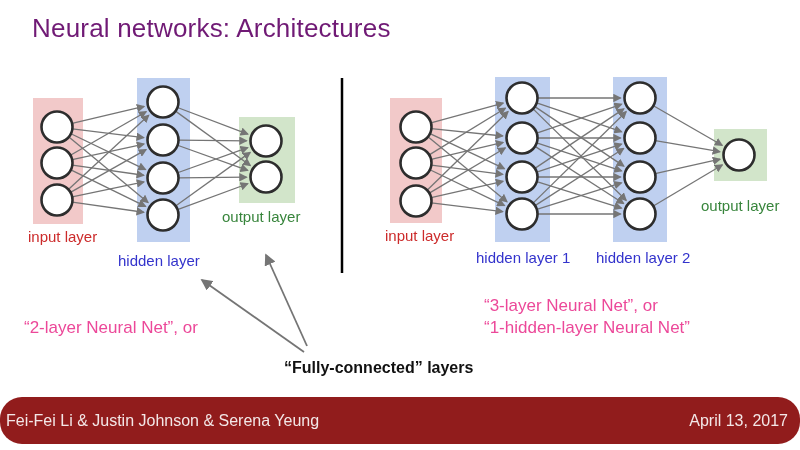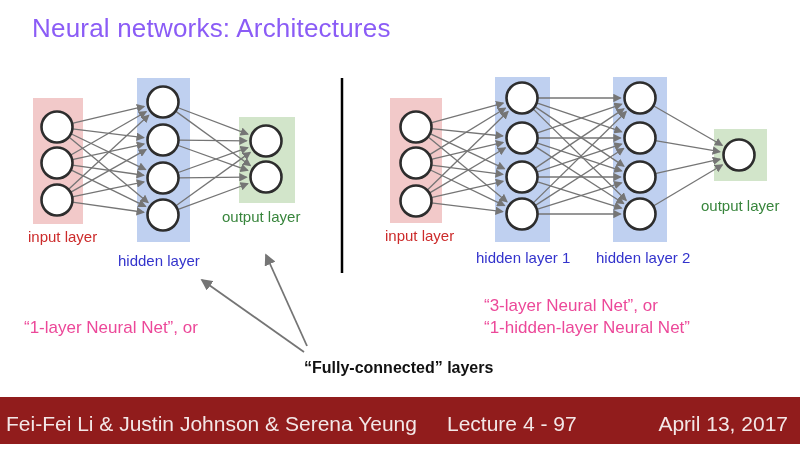--- a/index.html
+++ b/index.html
@@ -1,34 +1,35 @@
 <!DOCTYPE html>
 <html><head>
 <meta charset="utf-8">
 <style>
   html,body{margin:0;padding:0;background:#e8e8e8;}
   .slide{
     position:relative;width:800px;height:450px;background:#ffffff;
     font-family:"Liberation Sans","DejaVu Sans",sans-serif;overflow:hidden;
   }
   .title{
-    position:absolute;left:32px;top:13px;font-size:26px;color:#8b5cf6;
+    position:absolute;left:32px;top:13px;font-size:26px;color:#701a75;
     letter-spacing:0.2px;white-space:nowrap;
   }
   .note{
     position:absolute;font-size:17px;line-height:22px;color:#ec4899;white-space:nowrap;
   }
   #left-note{left:24px;top:317px;}
   #right-note{left:484px;top:295px;}
-  #fc-label{position:absolute;left:284px;top:359px;font-size:16px;font-weight:bold;color:#111;white-space:nowrap;margin-left:20px;}
+  #fc-label{position:absolute;left:284px;top:359px;font-size:16px;font-weight:bold;color:#111;white-space:nowrap;}
   svg{position:absolute;left:0;top:0;}
   svg text{font-family:"Liberation Sans","DejaVu Sans",sans-serif;}
   .footer{
     position:absolute;left:0;top:397px;width:800px;height:47px;
-    font-size:21px;
+    font-size:16px;
+    border-radius:22px;
   }
   .footer span{position:absolute;top:15px;white-space:nowrap;}
   .footer .authors{left:6px;}
   .footer .lecture{left:447px;}
   .footer .date{right:12px;}
 </style>
 </head>
 <body>
 
 <div class="slide">
@@ -143,29 +144,28 @@
         <text x="476" y="263" fill="#3333cc" font-size="15">hidden layer 1</text>
         <text x="596" y="263" fill="#3333cc" font-size="15">hidden layer 2</text>
         <text x="701" y="211" fill="#38853c" font-size="15">output layer</text>
       </g>
       <line x1="342" y1="78" x2="342" y2="273" stroke="#000000" stroke-width="2.5"></line>
       <line x1="304" y1="352" x2="202" y2="280" stroke="#757575" stroke-width="1.8" marker-end="url(#arrow)"></line>
       <line x1="307" y1="346" x2="266" y2="255" stroke="#757575" stroke-width="1.8" marker-end="url(#arrow)"></line>
     </svg>
 
   <div class="note" id="left-note">
-    <div>“1-layer Neural Net”, or</div>
+    <div>“2-layer Neural Net”, or</div>
   </div>
 
   <div class="note" id="right-note">
     <div>“3-layer Neural Net”, or</div>
     <div>“1-hidden-layer Neural Net”</div>
   </div>
 
   <div id="fc-label">“Fully-connected” layers</div>
 
   <div class="footer" style="background: rgb(145, 28, 28); color: rgb(243, 231, 231);">
     <span class="authors">Fei-Fei Li &amp; Justin Johnson &amp; Serena Yeung</span>
-    <span class="lecture">Lecture 4 - 97</span>
     <span class="date">April 13, 2017</span>
   </div>
 
 </div>
 
 </body></html>

